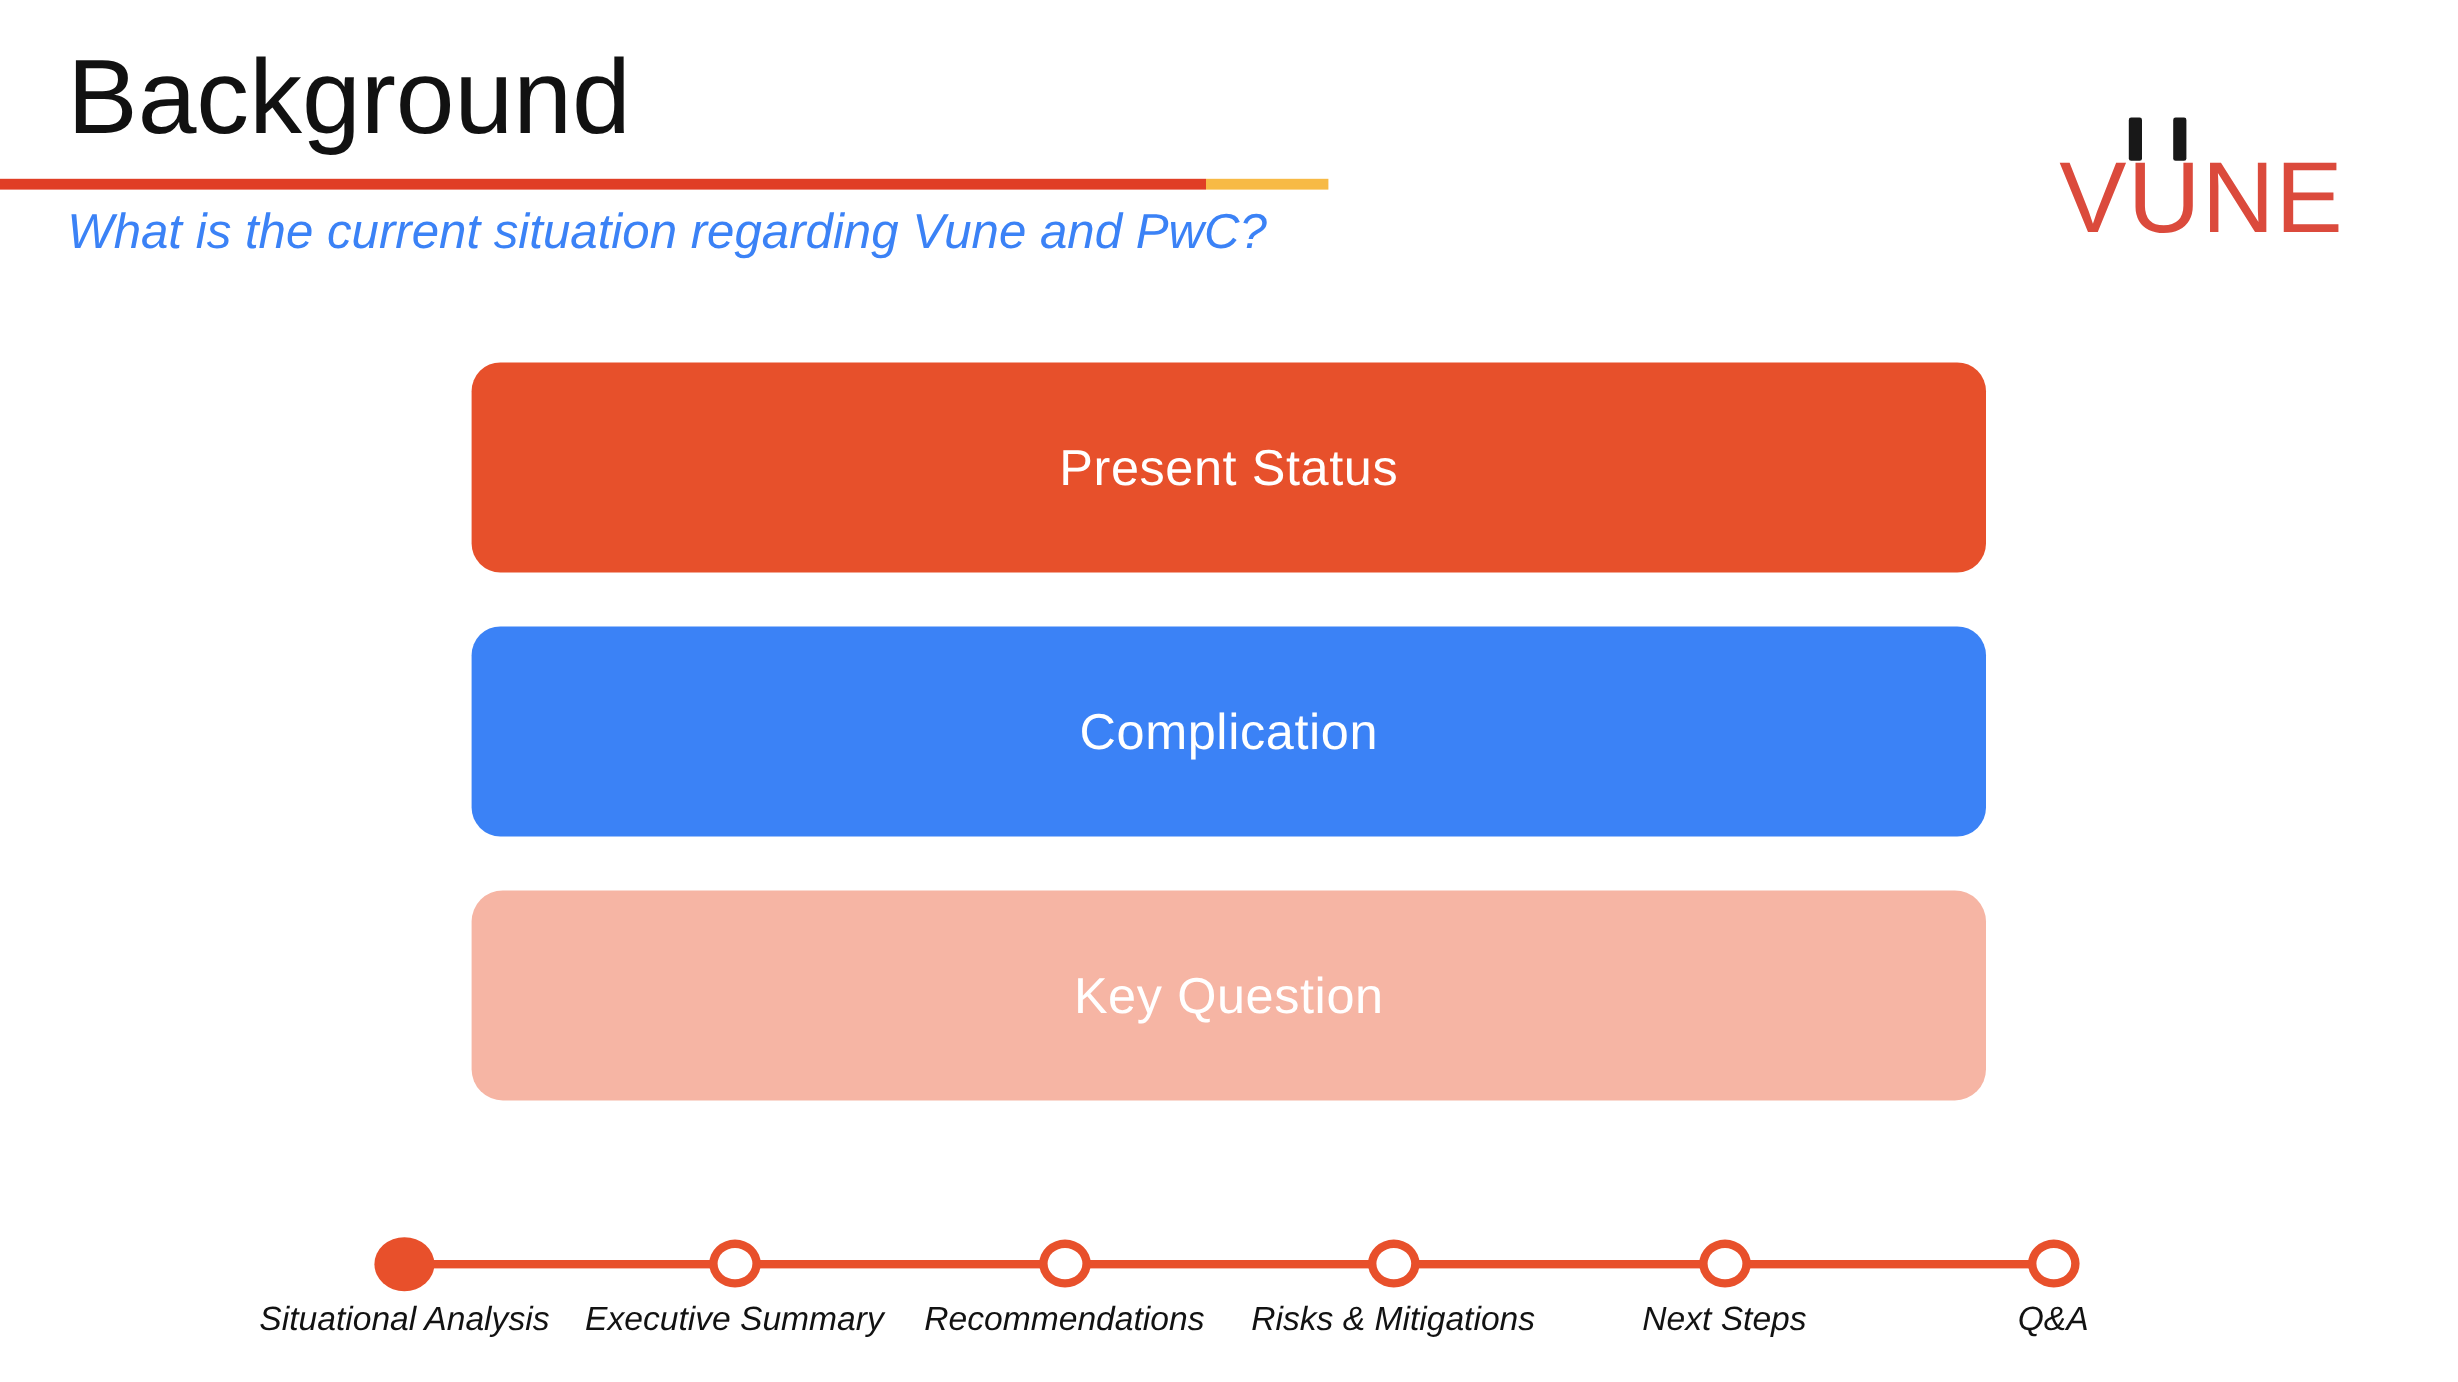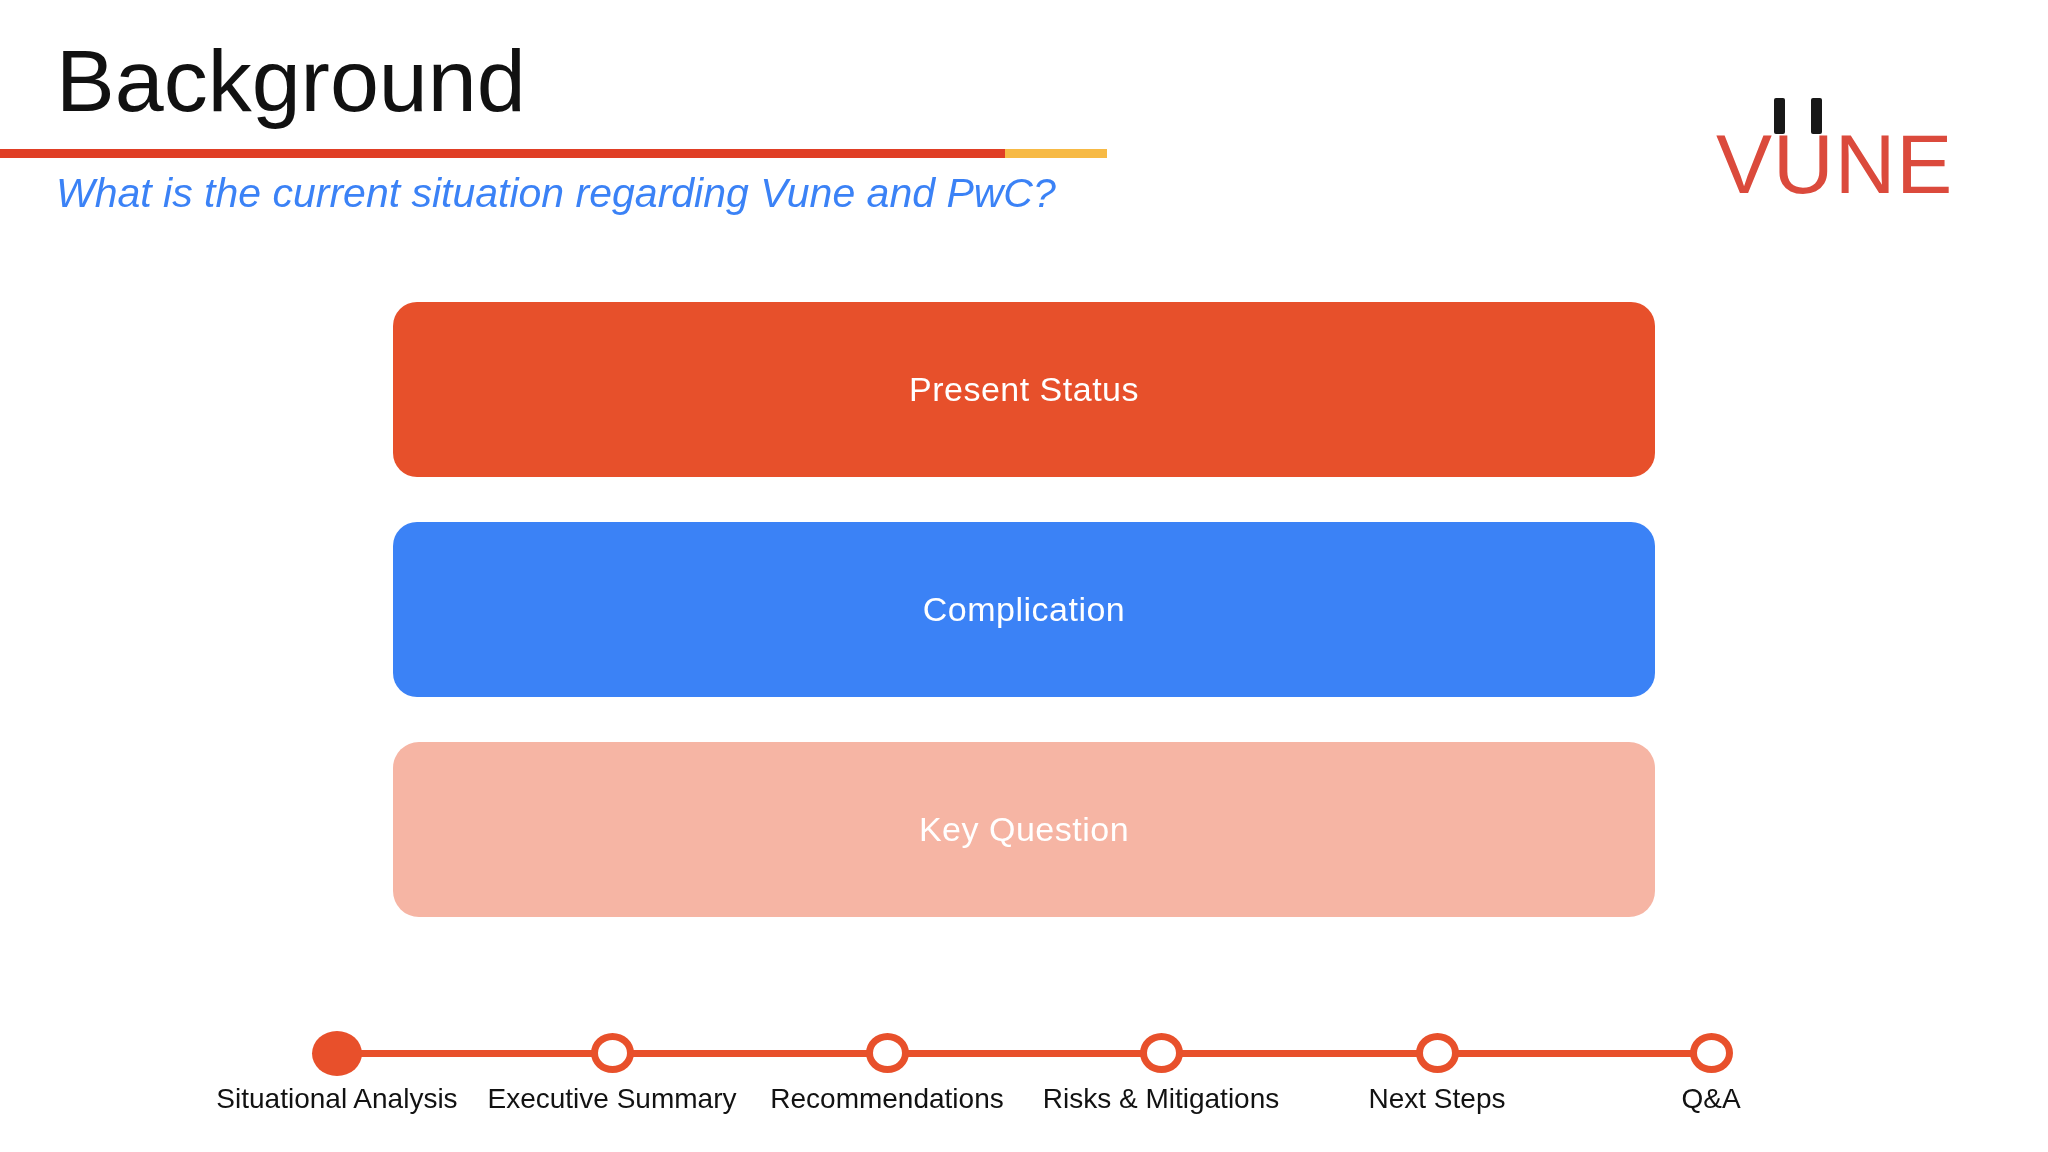--- a/index.html
+++ b/index.html
@@ -68,21 +68,21 @@
     width: 1262px;
     height: 175px;
     border-radius: 24px;
     margin-bottom: 45px;
     display: flex;
     align-items: center;
     justify-content: center;
   }
   .scq-box .scq-label {
     color: #ffffff;
-    font-size: 34px;
+    font-size: 42px;
     font-weight: 400;
     letter-spacing: 0.5px;
   }
 
   
   .nav-line {
     position: absolute;
     top: 1050px;
     left: 337px;
     width: 1374px;
@@ -91,20 +91,21 @@
   }
   .nav-node {
     position: absolute;
     top: 1030px;
     width: 300px;
     margin-left: -150px;
     display: flex;
     flex-direction: column;
     align-items: center;
     z-index: 2;
+    font-style: italic;
   }
   .node-circle-wrap {
     height: 46px;
     display: flex;
     align-items: center;
     justify-content: center;
   }
   .node-circle {
     width: 43px;
     height: 40px;

